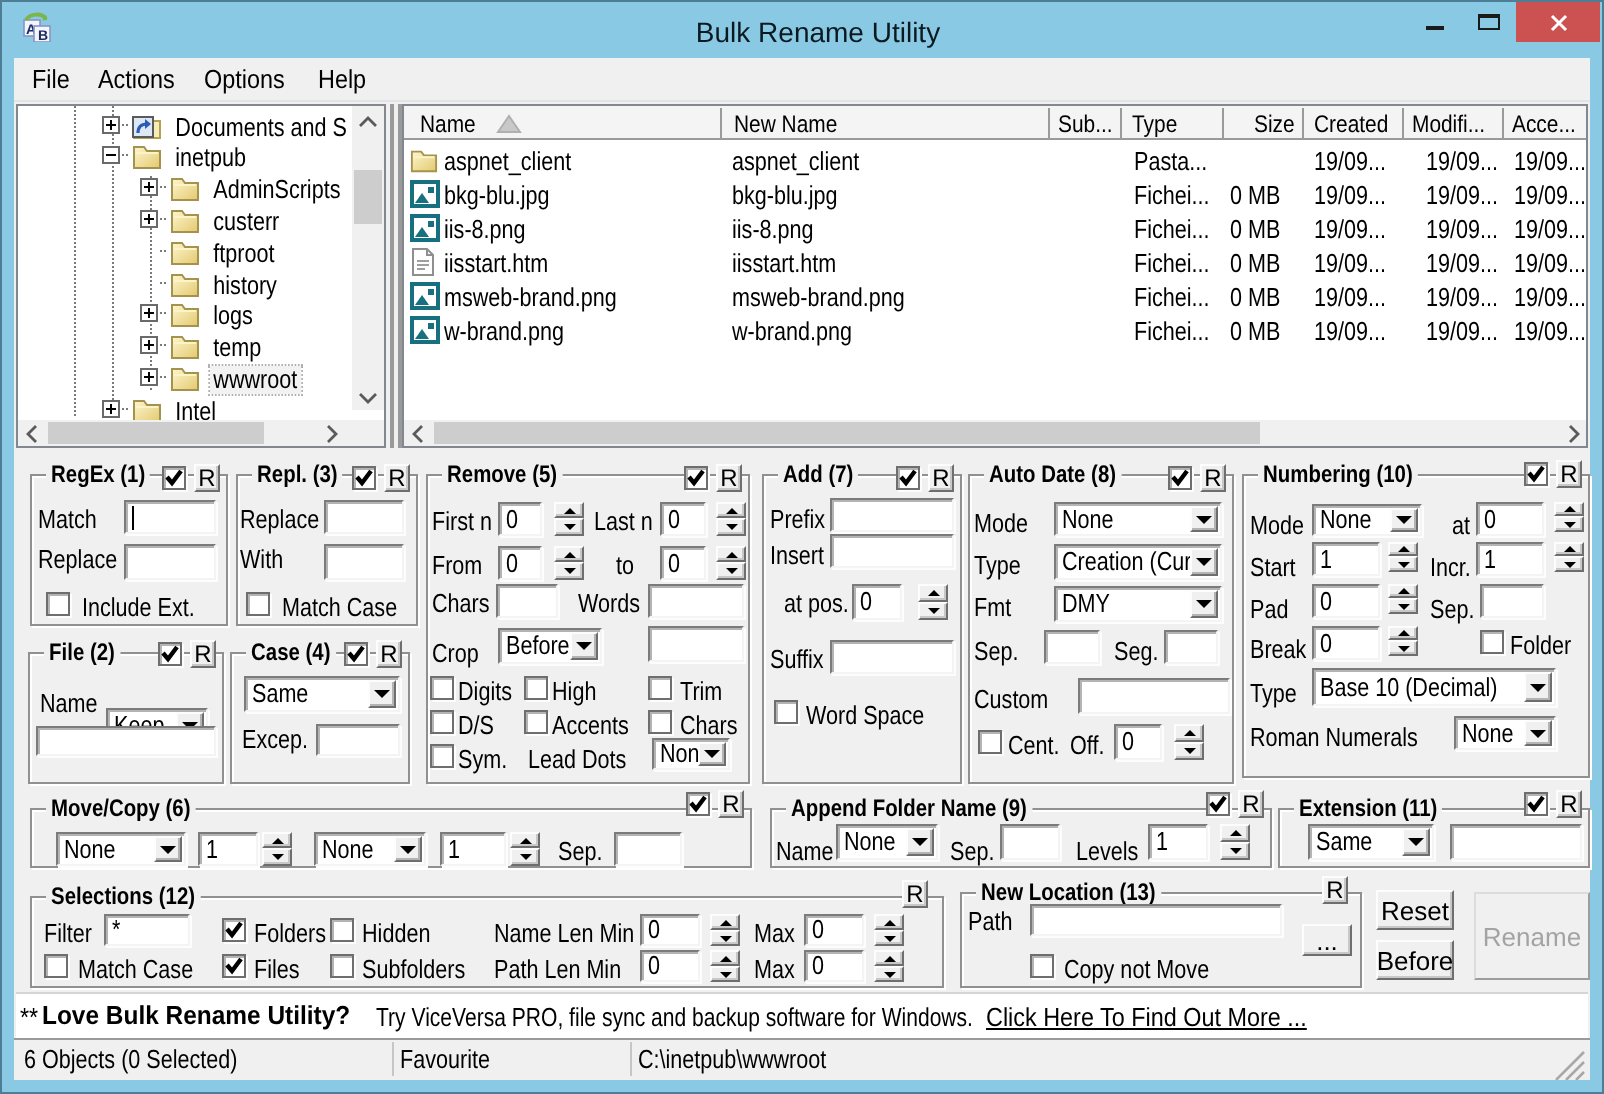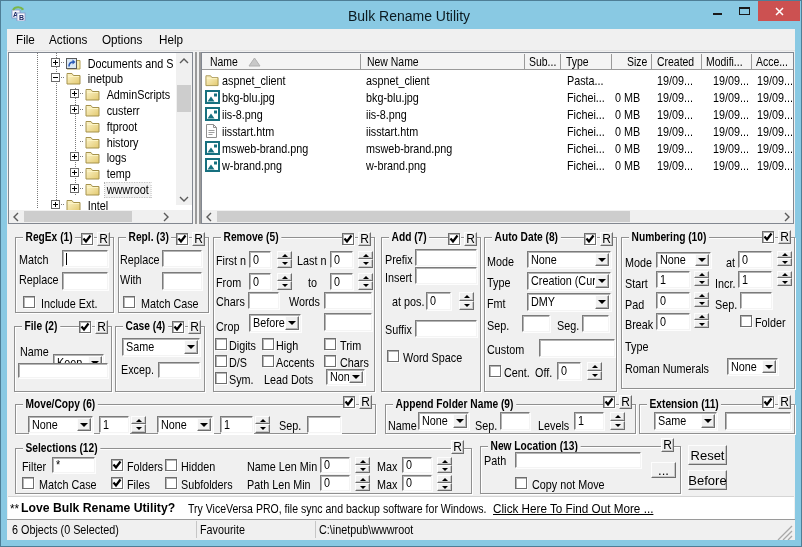--- a/index.html
+++ b/index.html
@@ -631,20 +631,26 @@
       <span class="sb" style="height:7px">
         <span class="up"></span>
       </span>
       <span class="sb" style="height:8px">
         <span class="dn"></span>
       </span>
     </div>
 <div class="cbx" style="left:740px;top:315px;width:12px;height:12px"></div>
 <div class="lb " style="left:755px;top:316px;font-size:13px;transform:scaleX(0.83)">Folder</div>
 <div class="lb " style="left:625px;top:340px;font-size:13px;transform:scaleX(0.83)">Type</div>
+<div class="tb combo" style="left:656px;top:334px;width:122px;height:19px">
+      <span class="cbtext"><span class="txt">Base 10 (Decimal)</span></span>
+      <span class="dbtn" style="height:15px">
+        <span class="dar"></span>
+      </span>
+    </div>
 <div class="lb " style="left:625px;top:362px;font-size:13px;transform:scaleX(0.83)">Roman Numerals</div>
 <div class="tb combo" style="left:727px;top:358px;width:51px;height:17px">
       <span class="cbtext"><span class="txt">None</span></span>
       <span class="dbtn" style="height:13px">
         <span class="dar"></span>
       </span>
     </div>
 <div class="grp" style="left:15px;top:404px;width:361px;height:30px"></div>
 <div class="gtitle" style="left:23px;top:397px;">Move/Copy (6)</div>
 <div class="cbx" style="left:343px;top:396px;width:12px;height:12px">
@@ -809,20 +815,21 @@
 <div class="grp" style="left:480px;top:446px;width:201px;height:48px"></div>
 <div class="gtitle" style="left:488px;top:439px;">New Location (13)</div>
 <div class="btn rb" style="left:661px;top:438px;width:13px;height:14px">R</div>
 <div class="lb " style="left:484px;top:454px;font-size:13px;transform:scaleX(0.83)">Path</div>
 <div class="tb" style="left:515px;top:452px;width:126px;height:16px;padding-left:3px"></div>
 <div class="btn" style="left:651px;top:462px;width:25px;height:16px">...</div>
 <div class="cbx" style="left:515px;top:477px;width:12px;height:12px"></div>
 <div class="lb " style="left:532px;top:478px;font-size:13px;transform:scaleX(0.83)">Copy not Move</div>
 <div class="btn" style="left:688px;top:445px;width:39px;height:20px">Reset</div>
 <div class="btn" style="left:688px;top:470px;width:39px;height:20px">Before</div>
+<div class="btn" style="left:737px;top:446px;width:58px;height:44px;color:#a3a3a3;border-color:#dcdcdc #9d9d9d #9d9d9d #dcdcdc;box-shadow:none">Rename</div>
 <div style="position:absolute;left:8px;top:496px;width:786px;height:23px;background:#fff;border-top:1px solid #d5d5d5"></div>
 <div class="lb " style="left:10px;top:502px;font-size:13px;transform:scaleX(0.9)">**</div>
 <div class="lb " style="left:21px;top:501px;font-size:13px;font-weight:bold;transform:scaleX(0.94)">Love Bulk Rename Utility?</div>
 <div class="lb " style="left:188px;top:502px;font-size:13px;transform:scaleX(0.81)">Try ViceVersa PRO, file sync and backup software for Windows.</div>
 <div class="lb " style="left:493px;top:502px;font-size:13px;transform:scaleX(0.9)"><span style="text-decoration:underline">Click Here To Find Out More ...</span></div>
 <div style="position:absolute;left:7px;top:519px;width:788px;height:21px;background:#f0f0f0;border-top:1px solid #9a9a9a"></div>
 <svg style="position:absolute;left:776px;top:524px" width="17" height="16" viewBox="0 0 17 16">
       <path d="M16 2 L2 16 M16 7 L7 16 M16 12 L12 16" stroke="#a8a8a8" stroke-width="1.3" fill="none"></path>
     </svg>
 <div style="position:absolute;left:196px;top:521px;width:1px;height:17px;background:#c6c6c6"></div>

